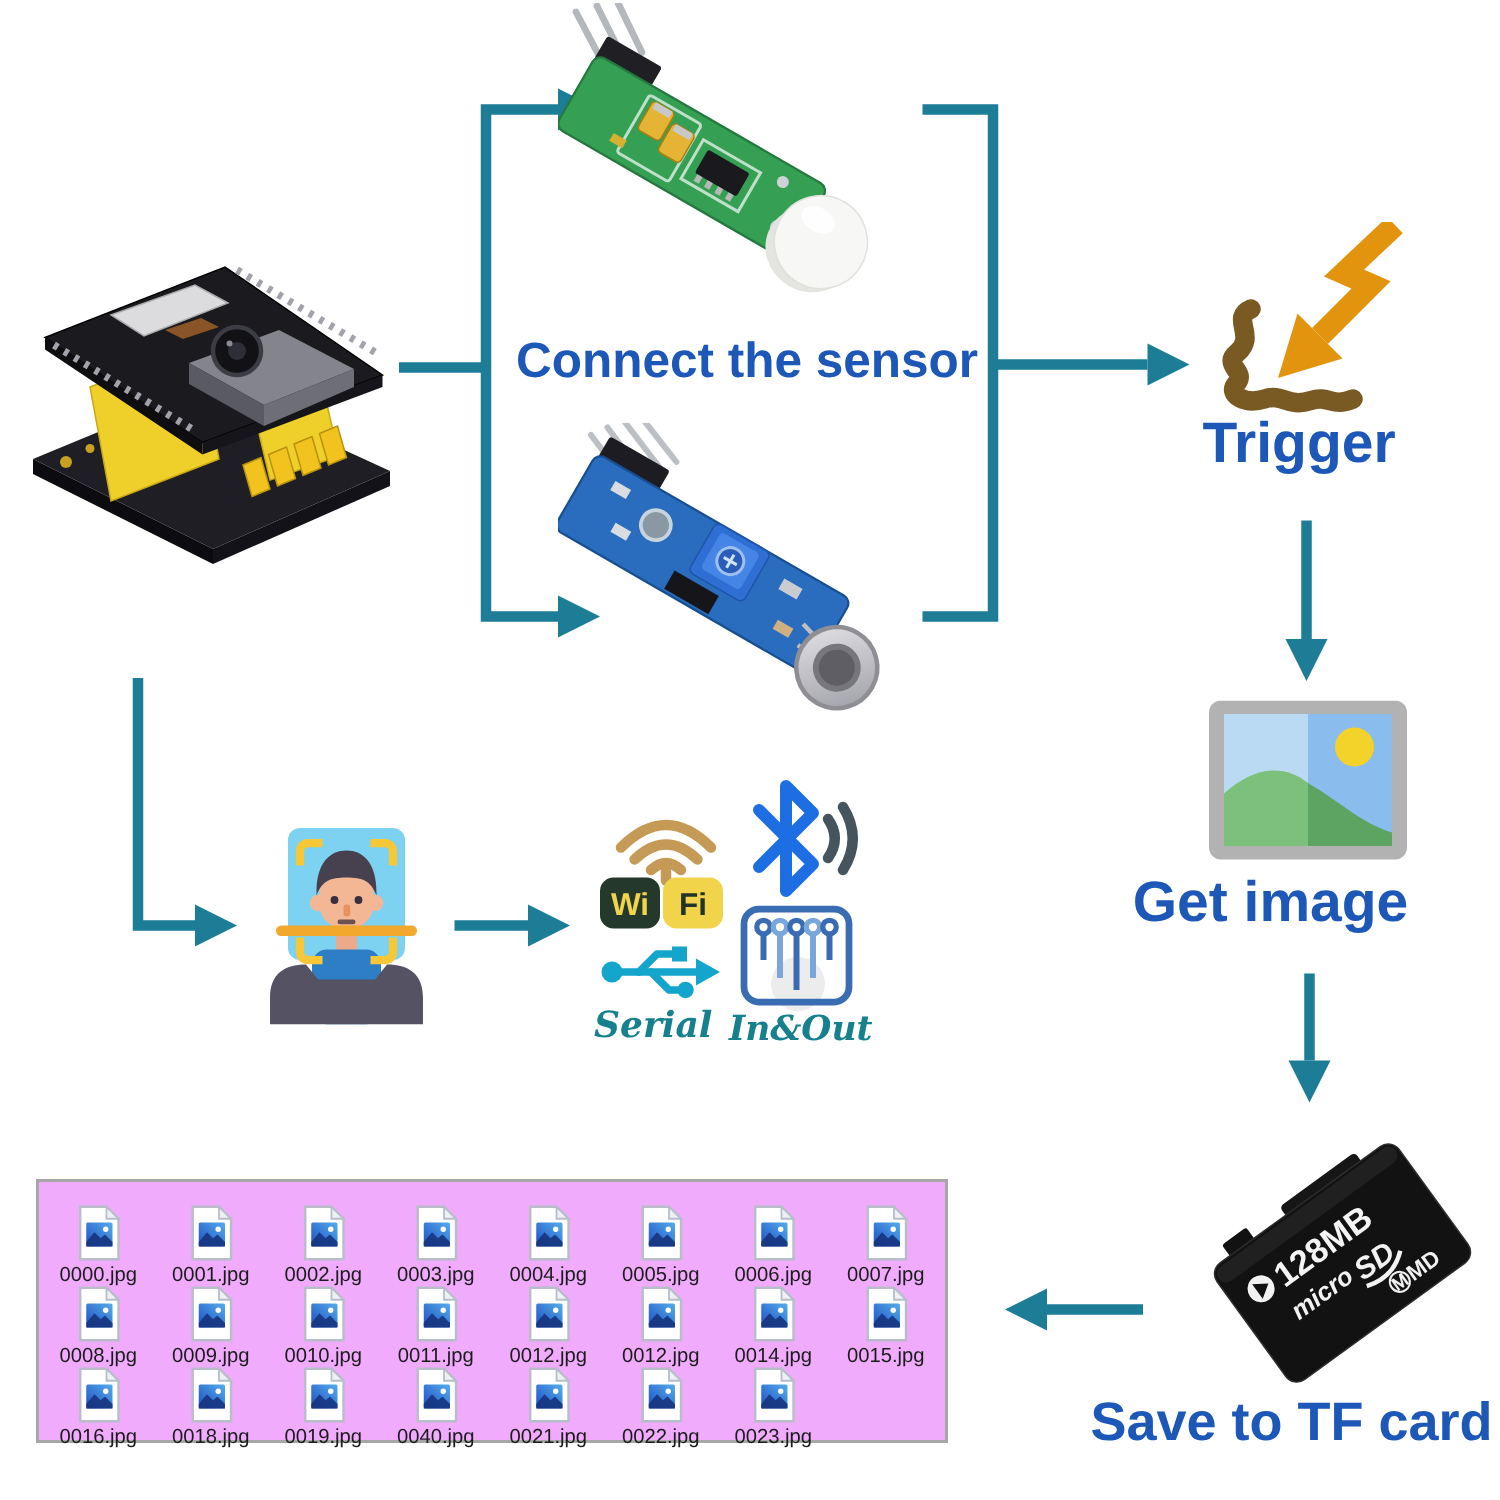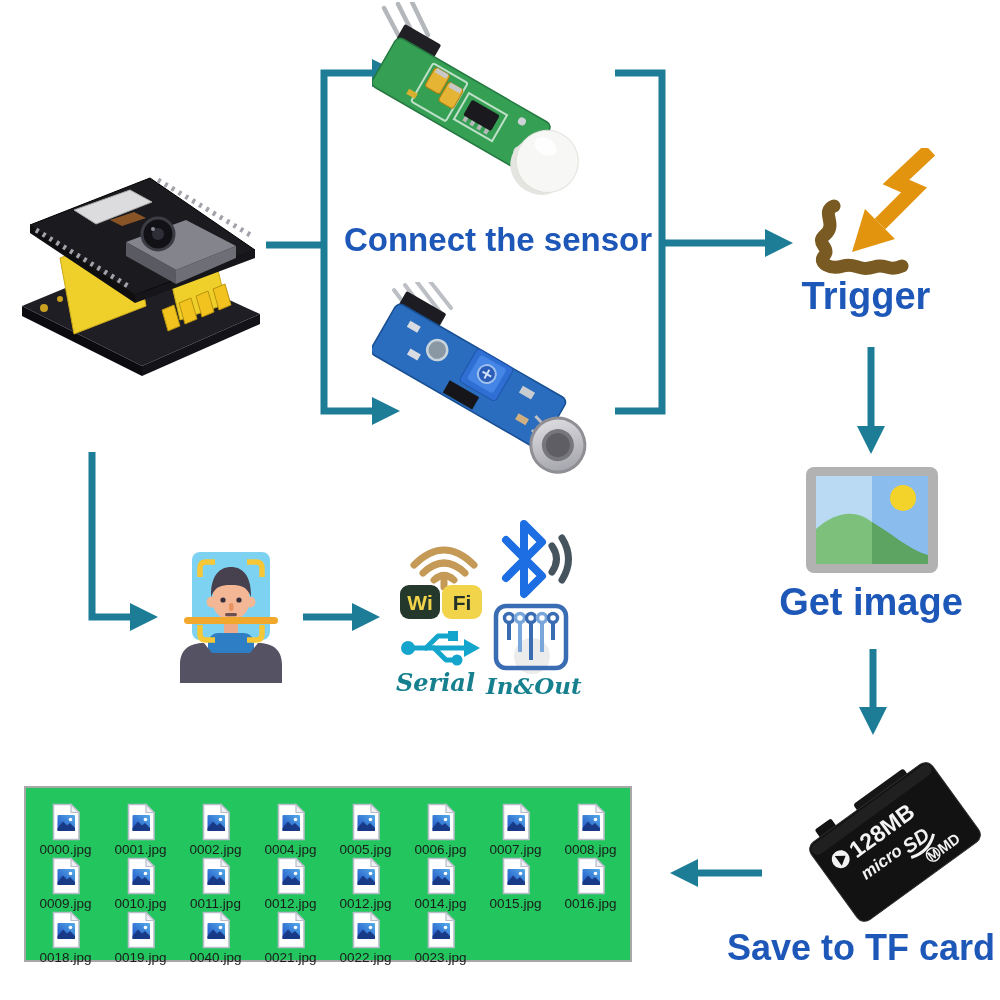--- a/index.html
+++ b/index.html
@@ -5,21 +5,21 @@
   html,body{margin:0;padding:0;background:#fff;}
   #canvas{position:relative;width:1000px;height:1000px;background:#ffffff;overflow:hidden;
           font-family:"Liberation Sans",sans-serif;}
   .abs{position:absolute;}
   .flow-label{color:var(--label-blue,#1d57b8);font-weight:600;text-align:center;line-height:1.1;}
   #connectors{position:absolute;left:0;top:0;z-index:1;pointer-events:none;}
   .photo{z-index:2;}
   .feat-label{color:var(--label-teal,#16808e);font-weight:bold;font-style:italic;
               font-family:"DejaVu Serif",serif;text-align:left;}
   #file-grid{left:24px;top:786px;width:608px;height:176px;box-sizing:border-box;
-             border:2px solid #a7a7a7;background:#22c55e;display:grid;
+             border:2px solid #a7a7a7;background:#f0abfc;display:grid;
              grid-template-columns:repeat(8,1fr);grid-template-rows:repeat(3,1fr);
              padding:15px 2px 2px 2px;z-index:2;}
   .file-item{display:flex;flex-direction:column;align-items:center;justify-content:center;}
   .file-label{font-size:13.5px;color:#1b1b1b;margin-top:1px;white-space:nowrap;}
   svg text{font-family:"Liberation Sans",sans-serif;}
 </style>
 </head>
 <body>
 
 <div id="canvas">
@@ -162,21 +162,21 @@
   <div class="abs flow-label" style="left:781px;top:276px;width:170px;font-size:38px">Trigger</div>
 
   <svg class="abs photo" style="left:806px;top:467px" width="132" height="108" viewBox="0 0 132 108">
     <rect x="0" y="0" width="132" height="106" rx="8" fill="#b2b2b2"></rect>
     <rect x="10" y="9" width="56" height="88" fill="#badaf3"></rect>
     <rect x="66" y="9" width="56" height="88" fill="#8abced"></rect>
     <circle cx="97" cy="31" r="13" fill="#f3d229"></circle>
     <path d="M10,62 C 30,44 50,42 66,55 L66,97 L10,97 Z" fill="#7cc07c"></path>
     <path d="M66,55 C 88,68 102,82 122,88 L122,97 L66,97 Z" fill="#5da361"></path>
   </svg>
-  <div class="abs flow-label" style="left:776px;top:582px;width:190px;font-size:38px">Get image</div>
+  <div class="abs flow-label" style="left:752px;top:582px;width:190px;font-size:38px">Get image</div>
 
   <svg class="abs photo" style="left:792px;top:758px" width="210" height="172" viewBox="0 0 210 172">
     <g transform="translate(103,84) rotate(-36)">
       <rect x="-58" y="-57" width="20" height="14" rx="2" fill="#121212"></rect>
       <rect x="-12" y="-55" width="62" height="10" rx="3" fill="#161616"></rect>
       <rect x="-75" y="-48" width="150" height="96" rx="9" fill="#121212" stroke="#2e2e2e"></rect>
       <rect x="-73" y="-46" width="146" height="12" rx="6" fill="#262626" opacity="0.7"></rect>
       <circle cx="-54" cy="-18" r="9" fill="#f2f2f2"></circle>
       <polygon points="-57,-24 -48,-18 -57,-12" fill="#111111"></polygon>
       <text x="-41" y="-9" font-size="23" font-weight="bold" fill="#f4f4f4">128MB</text>
@@ -289,20 +289,30 @@
       <svg width="30" height="38" viewBox="0 0 30 38">
         <path d="M2.5,1.5 H20 L28,9.5 V36.5 H2.5 Z" fill="#ffffff" stroke="#b8bdc9" stroke-width="1.6"></path>
         <path d="M20,1.5 L28,9.5 H20 Z" fill="#eef0f4" stroke="#b8bdc9" stroke-width="1.2"></path>
         <rect x="6.5" y="12" width="17.5" height="16" rx="1" fill="url(#thumbGrad)"></rect>
         <path d="M6.5,25 L12,18.5 L16,22.5 L19,20 L24,25 V28 H6.5 Z" fill="#16347e" opacity="0.9"></path>
         <circle cx="19.5" cy="16.5" r="1.8" fill="#ffffff"></circle>
       </svg>
       <span class="file-label">0002.jpg</span>
     </div>
 
+    <div class="file-item">
+      <svg width="30" height="38" viewBox="0 0 30 38">
+        <path d="M2.5,1.5 H20 L28,9.5 V36.5 H2.5 Z" fill="#ffffff" stroke="#b8bdc9" stroke-width="1.6"></path>
+        <path d="M20,1.5 L28,9.5 H20 Z" fill="#eef0f4" stroke="#b8bdc9" stroke-width="1.2"></path>
+        <rect x="6.5" y="12" width="17.5" height="16" rx="1" fill="url(#thumbGrad)"></rect>
+        <path d="M6.5,25 L12,18.5 L16,22.5 L19,20 L24,25 V28 H6.5 Z" fill="#16347e" opacity="0.9"></path>
+        <circle cx="19.5" cy="16.5" r="1.8" fill="#ffffff"></circle>
+      </svg>
+      <span class="file-label">0003.jpg</span>
+    </div>
 
     <div class="file-item">
       <svg width="30" height="38" viewBox="0 0 30 38">
         <path d="M2.5,1.5 H20 L28,9.5 V36.5 H2.5 Z" fill="#ffffff" stroke="#b8bdc9" stroke-width="1.6"></path>
         <path d="M20,1.5 L28,9.5 H20 Z" fill="#eef0f4" stroke="#b8bdc9" stroke-width="1.2"></path>
         <rect x="6.5" y="12" width="17.5" height="16" rx="1" fill="url(#thumbGrad)"></rect>
         <path d="M6.5,25 L12,18.5 L16,22.5 L19,20 L24,25 V28 H6.5 Z" fill="#16347e" opacity="0.9"></path>
         <circle cx="19.5" cy="16.5" r="1.8" fill="#ffffff"></circle>
       </svg>
       <span class="file-label">0004.jpg</span>

